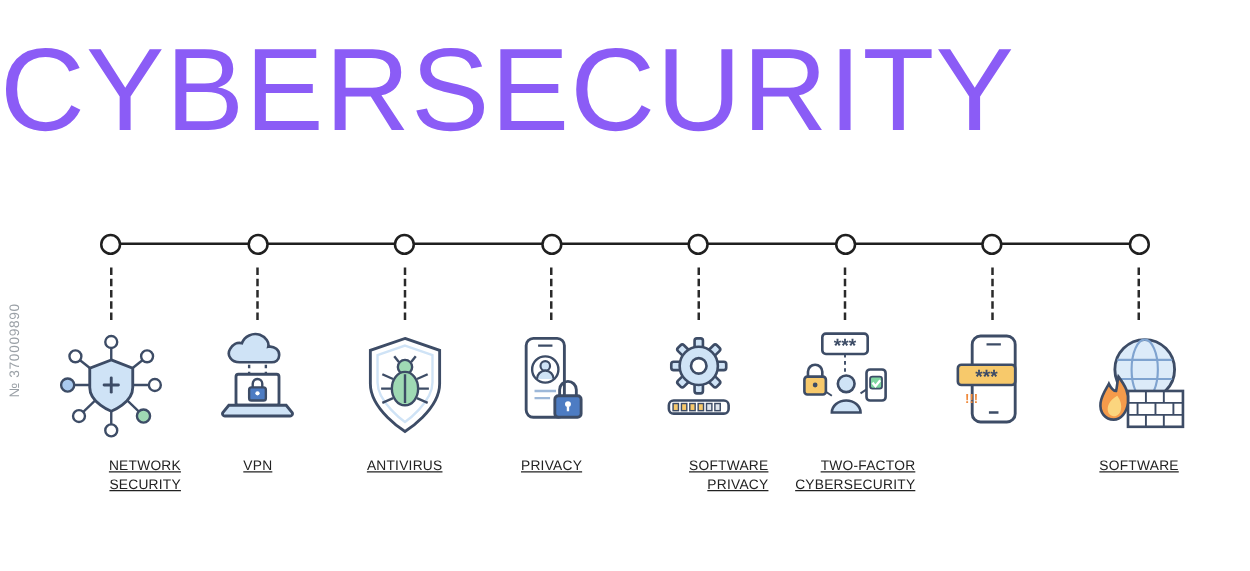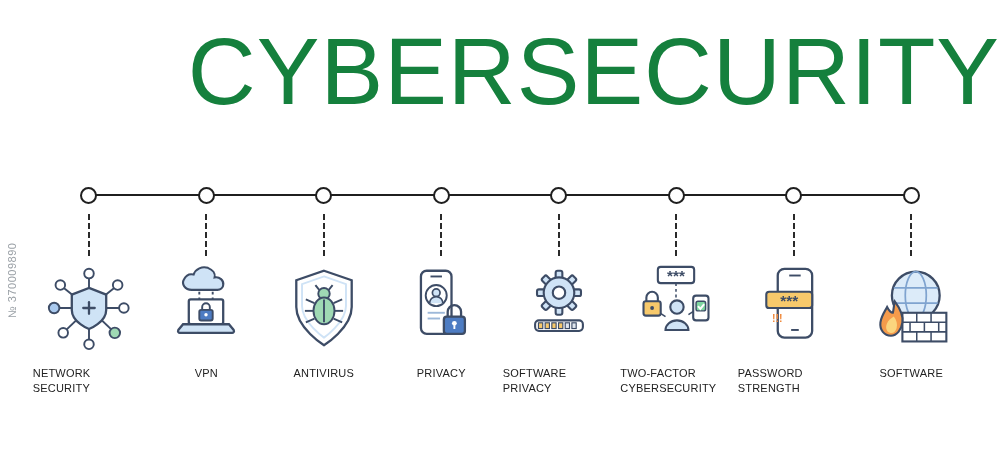--- a/index.html
+++ b/index.html
@@ -1,22 +1,22 @@
 <!DOCTYPE html>
 <html><head>
 <meta charset="utf-8">
 <style>
   html,body{margin:0;padding:0;background:#fff;}
   .banner{
     position:relative;width:1000px;height:457px;background:#ffffff;overflow:hidden;
     font-family:"Liberation Sans",sans-serif;
   }
   .title{
-    position:absolute;top:18px;left:0;right:0;text-align:right;
-    font-size:94px;font-weight:400;letter-spacing:1px;color:#15803d;white-space:nowrap;
+    position:absolute;top:18px;left:0;right:0;text-align:left;
+    font-size:94px;font-weight:400;letter-spacing:1px;color:#8b5cf6;white-space:nowrap;
   }
   .watermark{
     position:absolute;left:6px;top:318px;transform:rotate(-90deg);transform-origin:0 0;
     font-size:11px;color:#9aa0a6;white-space:nowrap;letter-spacing:.5px;
   }
   .hline{
     position:absolute;top:194px;left:88px;width:824px;height:2px;background:#1f1f1f;
   }
   .columns{
     position:absolute;top:187px;left:30px;width:940px;
@@ -26,22 +26,22 @@
   .node{
     width:13px;height:13px;border:2px solid #1f1f1f;border-radius:50%;
     background:#fff;box-sizing:content-box;z-index:2;
   }
   .dash{
     height:42px;width:0;border-left:2px dashed #2a2a2a;margin-top:10px;
   }
   .icon{width:86px;height:92px;margin-top:6px;}
   .icon svg{width:86px;height:92px;display:block;}
   .label{
-    margin-top:12px;font-size:11px;line-height:1.35;color:#222;text-align:left;
-    letter-spacing:.2px;max-width:112px;
+    margin-top:12px;font-size:11px;line-height:1.35;color:#222;text-align:right;
+    letter-spacing:.2px;max-width:112px;text-decoration:underline;
   }
 </style>
 </head>
 <body>
 
 <div class="banner">
 
   <div class="title">CYBERSECURITY</div>
   <div class="watermark">№ 370009890</div>
 
@@ -210,21 +210,20 @@
       <div class="icon">
         <svg viewBox="0 0 90 94">
           <rect x="28" y="6" width="36" height="72" rx="7" fill="#fff" stroke="#3d4c66" stroke-width="2.4"></rect>
           <line x1="40" y1="13" x2="52" y2="13" stroke="#3d4c66" stroke-width="2"></line>
           <line x1="42" y1="70" x2="50" y2="70" stroke="#3d4c66" stroke-width="2"></line>
           <rect x="16" y="30" width="48" height="17" rx="3" fill="#f7c96b" stroke="#3d4c66" stroke-width="2.2"></rect>
           <text x="40" y="45" text-anchor="middle" font-size="16" font-weight="bold" fill="#3d4c66">***</text>
           <text x="22" y="62" font-size="11" font-weight="bold" fill="#f08a3c">!!!</text>
         </svg>
       </div>
-      <div class="label">PASSWORD STRENGTH</div>
     </div>
 
     <div class="col">
       <div class="node"></div>
       <div class="dash"></div>
       <div class="icon">
         <svg viewBox="0 0 90 94">
           <circle cx="50" cy="34" r="25" fill="#dcebf9" stroke="#3d4c66" stroke-width="2.4"></circle>
           <g fill="none" stroke="#7fa3cf" stroke-width="1.8">
             <ellipse cx="50" cy="34" rx="11" ry="25"></ellipse>

